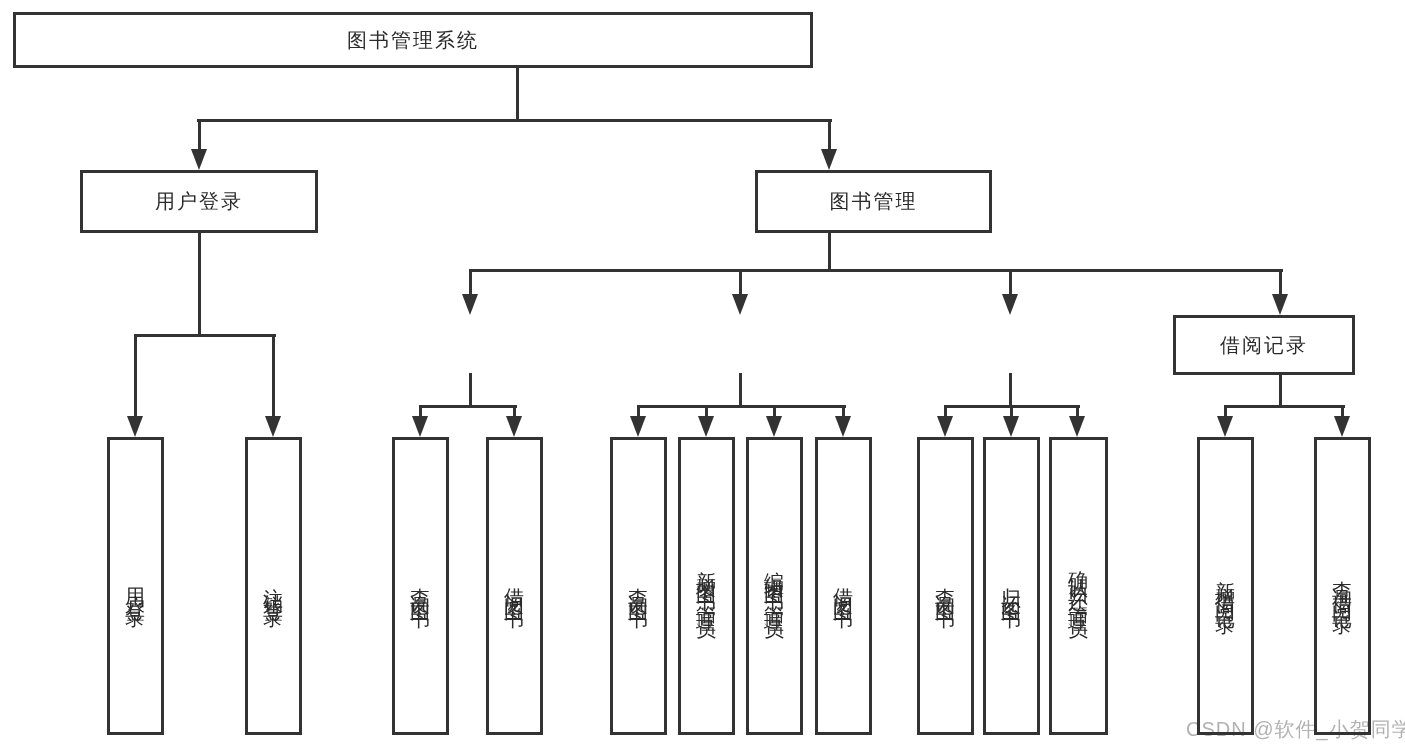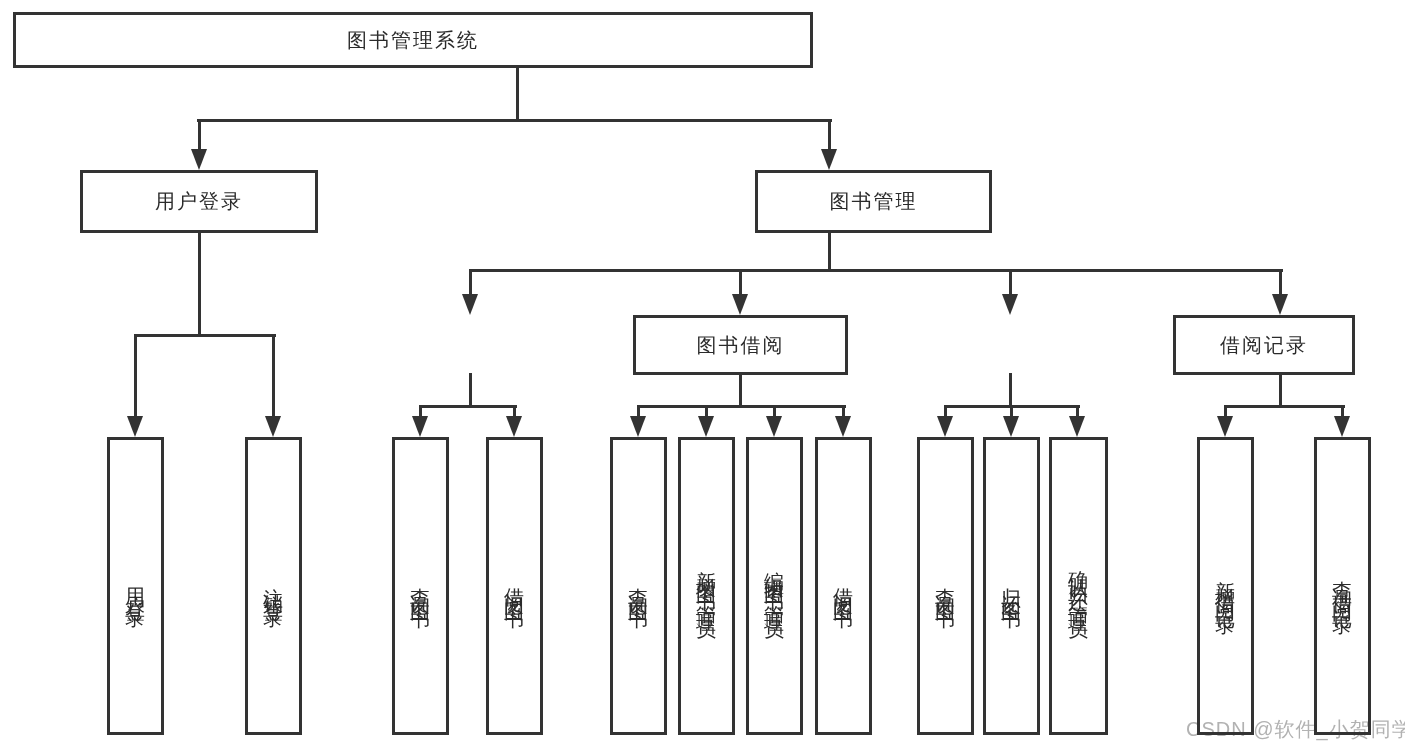--- a/index.html
+++ b/index.html
@@ -49,23 +49,20 @@
   <div class="ln" style="left:469px;top:269px;width:814px;height:3px;"></div>
   <div class="ln" style="left:469px;top:269px;width:3px;height:27px;"></div>
   <div class="ar" style="left:462px;top:294px;"></div>
   <div class="ln" style="left:739px;top:269px;width:3px;height:27px;"></div>
   <div class="ar" style="left:732px;top:294px;"></div>
   <div class="ln" style="left:1009px;top:269px;width:3px;height:27px;"></div>
   <div class="ar" style="left:1002px;top:294px;"></div>
   <div class="ln" style="left:1279px;top:269px;width:3px;height:27px;"></div>
   <div class="ar" style="left:1272px;top:294px;"></div>
 
-  <div class="box" style="left:633px;top:315px;width:215px;height:60px;">
-    <span class="hlabel">图书借阅</span>
-  </div>
   <div class="box" style="left:1173px;top:315px;width:182px;height:60px;">
     <span class="hlabel">借阅记录</span>
   </div>
 
   <div class="ln" style="left:469px;top:373px;width:3px;height:35px;"></div>
   <div class="ln" style="left:419px;top:405px;width:98px;height:3px;"></div>
   <div class="ln" style="left:419px;top:405px;width:3px;height:13px;"></div>
   <div class="ar" style="left:412px;top:416px;"></div>
   <div class="ln" style="left:513px;top:405px;width:3px;height:13px;"></div>
   <div class="ar" style="left:506px;top:416px;"></div>

